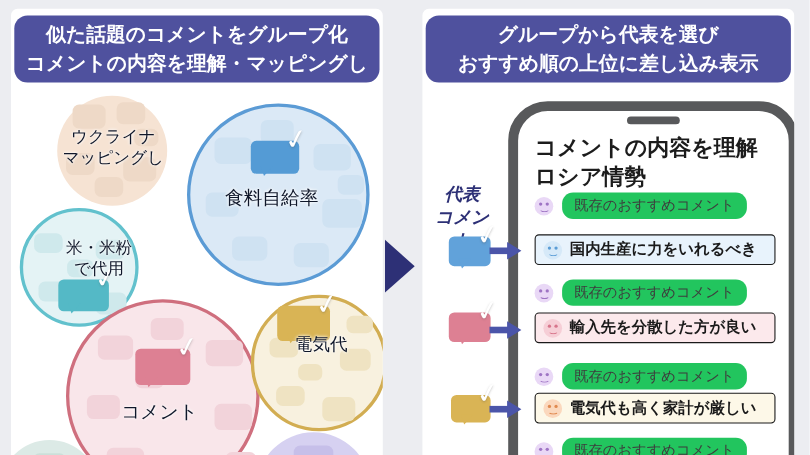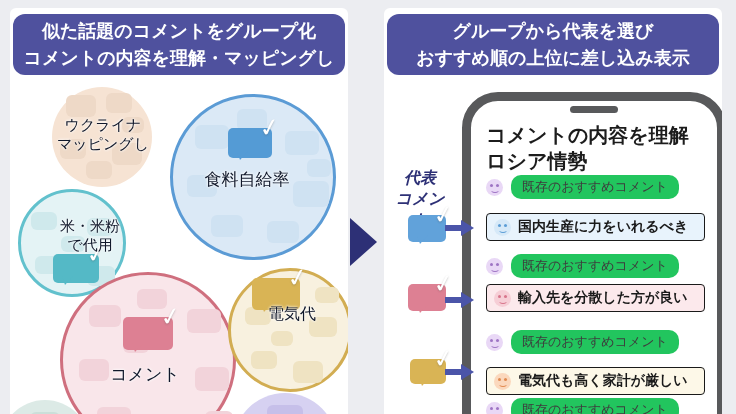--- a/index.html
+++ b/index.html
@@ -61,21 +61,21 @@
   #headline{position:absolute;left:15px;top:21px;font-size:20px;font-weight:bold;
     color:#1c1c1c;line-height:1.32;}
 
   .row{position:absolute;left:15px;right:12px;display:flex;align-items:center;gap:8px;}
   .pill{background:#22c55e;border-radius:10px;padding:3px 11px;font-size:13px;
     color:#3d3d3d;white-space:nowrap;}
   .row.hl{border:1px solid;border-radius:4px;padding:4px 7px;font-size:14px;
     font-weight:bold;color:#1a1a1a;gap:7px;white-space:nowrap;}
   .hl-blue{background:#e8f3fc;border-color:#a6cbea;}
   .hl-pink{background:#fce9ec;border-color:#efadba;}
-  .hl-yellow{background:#fdf8e8;border-color:#e3cd92;margin-top:10px;}
+  .hl-yellow{background:#fdf8e8;border-color:#e3cd92;}
 
   .smiley{width:17px;height:17px;border-radius:50%;position:relative;flex:0 0 auto;}
   .smiley::before{content:"";position:absolute;left:4px;top:5px;width:3px;height:3px;
     border-radius:50%;background:var(--f);box-shadow:6px 0 0 var(--f);}
   .smiley::after{content:"";position:absolute;left:4px;top:6px;width:8px;height:6px;
     border:1.5px solid transparent;border-bottom:1.8px solid var(--f);border-radius:50%;}
   .sm-purple{background:#e9d8f6;--f:#9e74c4;}
   .sm-blue{background:#d6e9f8;--f:#5b9dd6;}
   .sm-pink{background:#f6ced6;--f:#d7758b;}
   .sm-orange{background:#fbd8bd;--f:#e08a50;}

